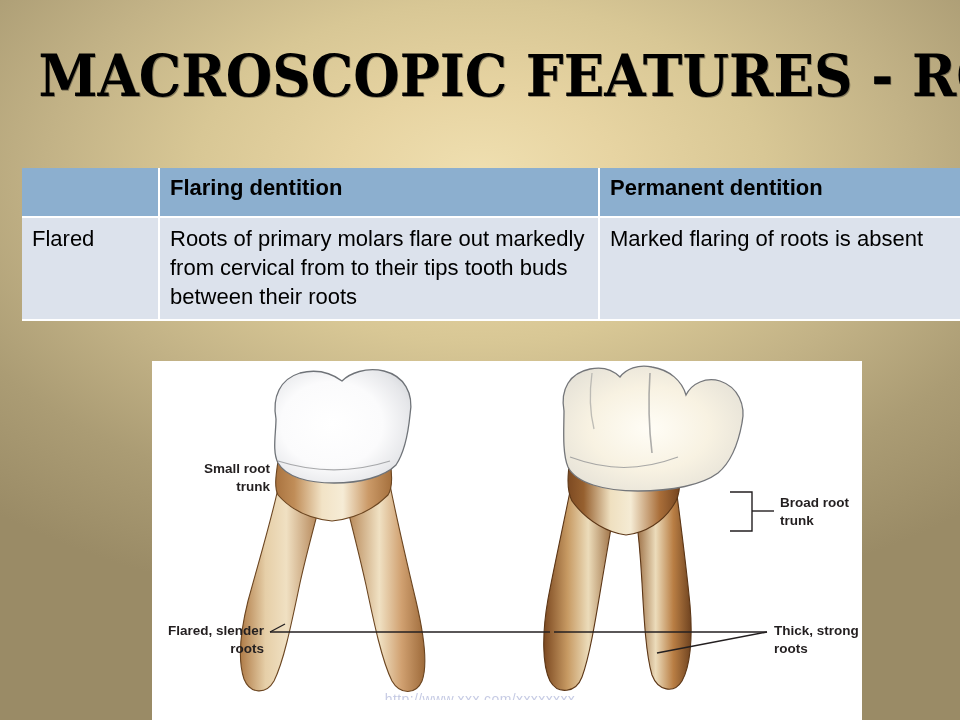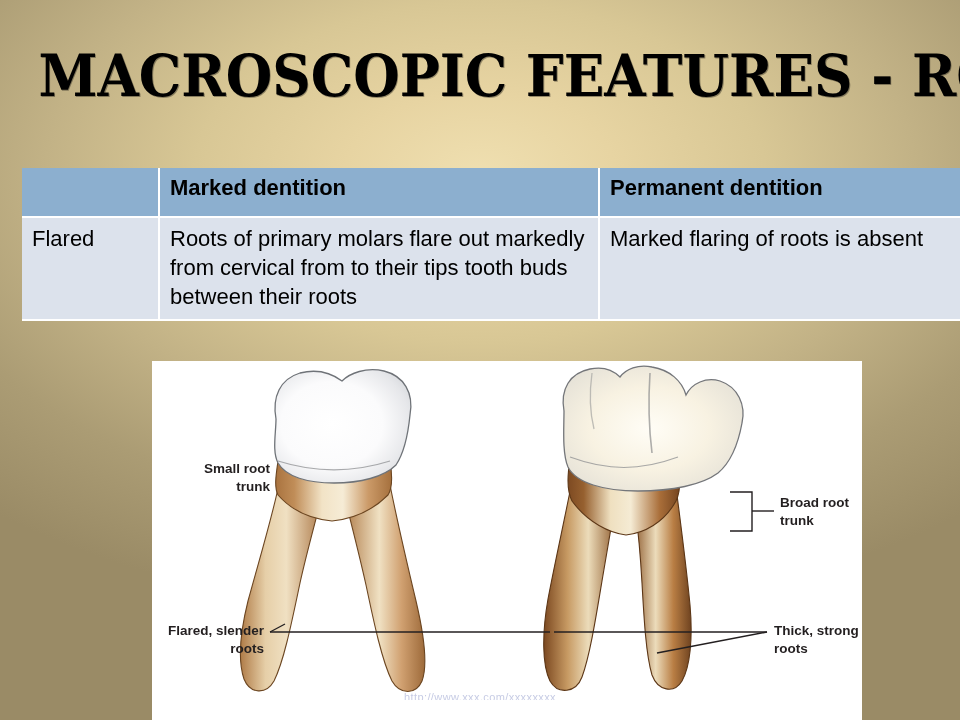--- a/index.html
+++ b/index.html
@@ -111,21 +111,21 @@
     fill: #231f20;
   }
 
   
   #watermark {
     position: absolute;
     left: 0;
     top: 691px;
     width: 960px;
     text-align: center;
-    font-size: 11px;
+    font-size: 14px;
     letter-spacing: 0.4px;
     color: rgba(120,130,190,0.42);
     white-space: nowrap;
     overflow: hidden;
     height: 9px;
   }
   #pagenum {
     position: absolute;
     left: 893px;
     top: 675px;
@@ -141,21 +141,21 @@
 
 <div id="slide">
 
   <div id="title">MACROSCOPIC FEATURES - ROOT</div>
 
   <div id="table-wrap">
     <table class="cmp">
       <thead>
         <tr>
           <th class="col-label hdr-blank"></th>
-          <th class="col-primary">Marked dentition</th>
+          <th class="col-primary">Flaring dentition</th>
           <th class="col-perm">Permanent dentition</th>
         </tr>
       </thead>
       <tbody>
         <tr>
           <td class="col-label">Flared</td>
           <td class="col-primary">Roots of primary molars flare out markedly from cervical from to their tips tooth buds between their roots</td>
           <td class="col-perm">Marked flaring of roots is absent</td>
         </tr>
       </tbody>

